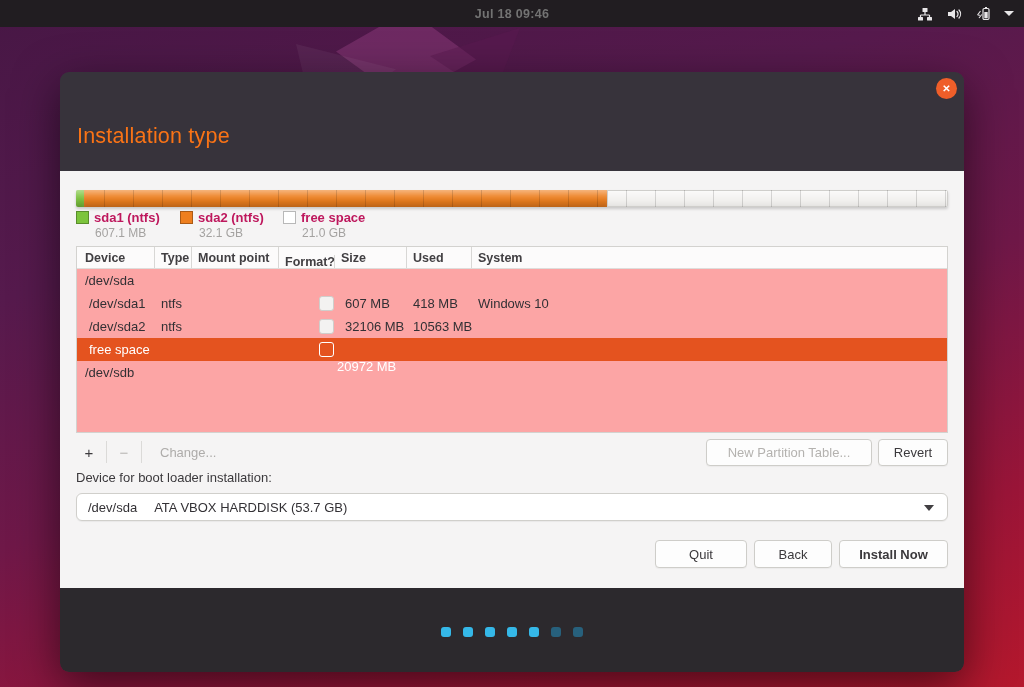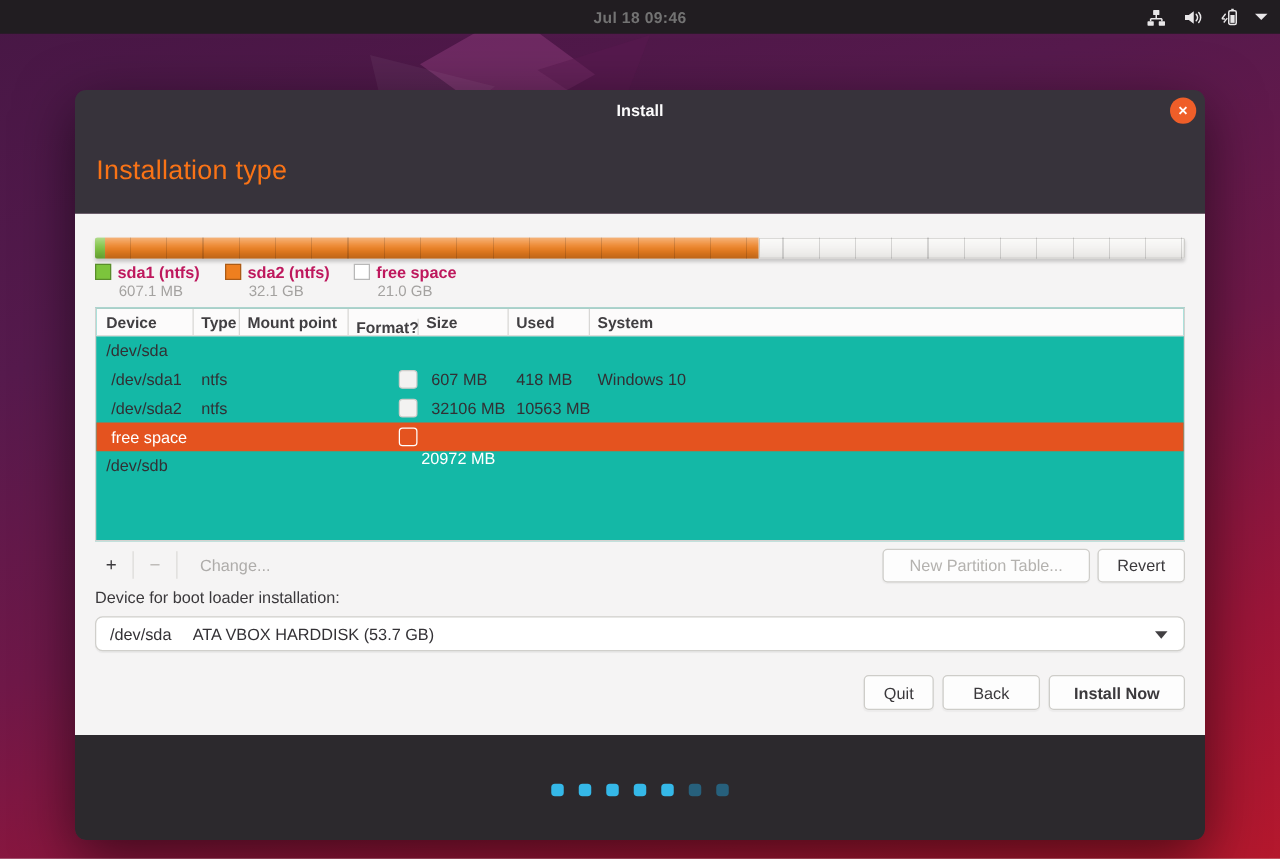--- a/index.html
+++ b/index.html
@@ -54,21 +54,21 @@
 
   
   .legend{position:absolute;left:16px;top:39px;display:flex;}
   .legend-item{display:flex;flex-direction:column;}
   .legend-top{display:flex;align-items:center;gap:5px;}
   .swatch{width:13px;height:13px;border:1px solid rgba(0,0,0,.28);box-sizing:border-box;}
   .legend-label{font-size:13px;font-weight:bold;color:#be185d;}
   .legend-size{font-size:12px;color:#a4a2a0;margin-left:19px;margin-top:1px;}
 
   
-  .ptable{position:absolute;left:16px;top:75px;width:872px;height:187px;background:#14b8a6;
+  .ptable{position:absolute;left:16px;top:75px;width:872px;height:187px;background:#fca5a5;
     border:1px solid #d3d2cf;box-sizing:border-box;overflow:hidden;}
   .thead{display:flex;height:21px;border-bottom:1px solid #dedddb;background:#fcfbfb;}
   .th{font-size:12.5px;font-weight:bold;color:#413f42;display:flex;align-items:center;
     box-sizing:border-box;border-right:1px solid #d8d7d5;padding-left:6px;}
   .th:last-child{border-right:none;}
   .trow{display:flex;height:23px;align-items:center;cursor:default;}
   .trow .td{font-size:13px;color:#323034;box-sizing:border-box;padding-left:6px;white-space:nowrap;
     overflow:visible;display:flex;align-items:center;height:100%;}
   .trow.selected{background:#e4531f;}
   .trow.selected .td{color:#ffffff;}
@@ -97,21 +97,21 @@
     border:1px solid #d0cfcb;border-radius:6px;box-sizing:border-box;display:flex;
     align-items:center;cursor:pointer;box-shadow:0 1px 1px rgba(0,0,0,.05);}
   .dropdown .dev{font-size:13px;color:#333135;margin-left:11px;}
   .dropdown .desc{font-size:13px;color:#333135;margin-left:17px;}
   .dd-caret{position:absolute;right:13px;top:11px;width:0;height:0;
     border-left:5px solid transparent;border-right:5px solid transparent;border-top:6px solid #413f42;}
 
   
   .actions{position:absolute;right:16px;top:369px;display:flex;gap:7px;}
   .actions .btn{height:28px;}
-  .quit-btn{width:56px;}
+  .quit-btn{width:92px;}
   .back-btn{width:78px;}
   .install-btn{width:109px;font-weight:600;}
 
   
   .win-footer{height:84px;background:#2c292d;flex:1 1 auto;position:relative;}
   .dots{position:absolute;left:0;right:0;top:39px;display:flex;justify-content:center;gap:12px;}
   .dot{width:10px;height:10px;border-radius:3px;}
 </style>
 </head>
 <body>
@@ -138,21 +138,20 @@
       <rect x="8" y="2.5" width="6" height="11" rx="1.2" fill="none" stroke="#e8e6e8" stroke-width="1.2"></rect>
       <rect x="10" y="1" width="2" height="1.5" fill="#e8e6e8"></rect>
       <rect x="9.3" y="6" width="3.4" height="6.3" fill="#e8e6e8"></rect>
     </svg>
     <div class="caret-down"></div>
   </div>
 </div>
 
 <div class="window">
   <div class="win-header">
-    <div class="win-title">Install</div>
     <button class="close-btn">
       <span>✕</span>
     </button>
     <h1 class="heading">Installation type</h1>
   </div>
 
   <div class="content">
     <div class="disk-bar" id="diskbar">
         <div class="seg" style="width: 0.95%; background: rgb(124, 196, 60);"></div>
         <div class="seg" style="width: 59.95%; background: rgb(238, 127, 31);"></div>

